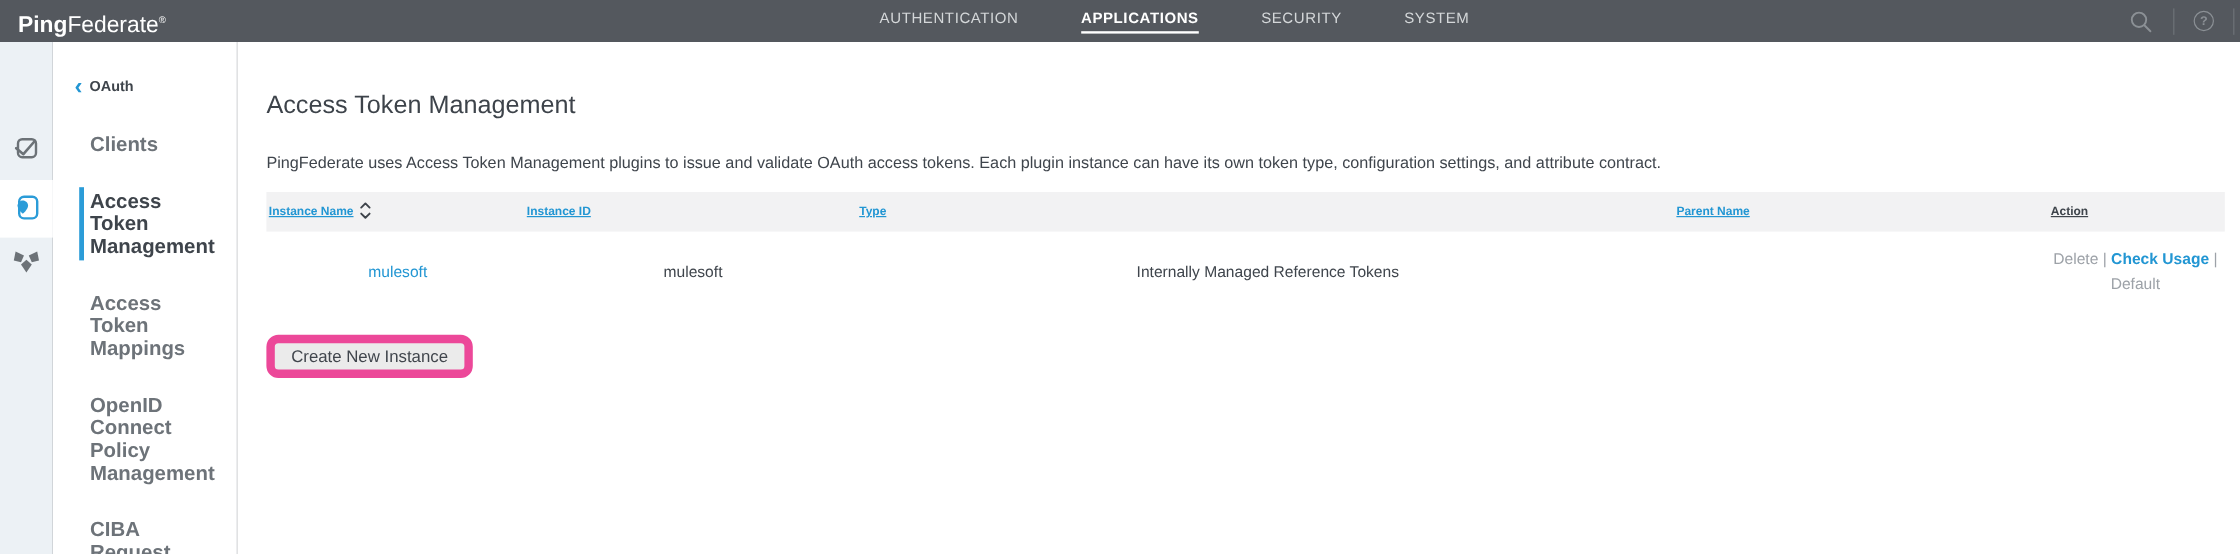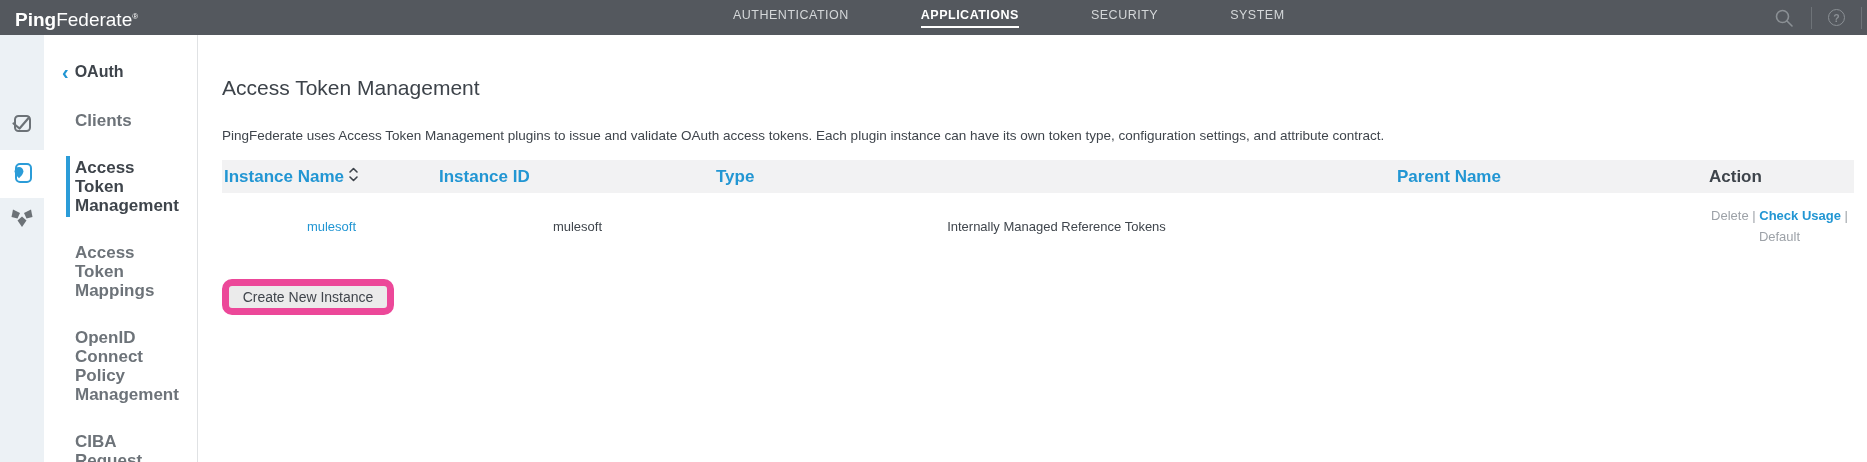--- a/index.html
+++ b/index.html
@@ -7,21 +7,21 @@
   body { font-family:"Liberation Sans", sans-serif; background:#fff; overflow:hidden; }
 
   .page { position:relative; width:1867px; height:462px; background:#404040; }
 
   
   .topbar { height:35px; background:#54585e; position:relative; display:flex; align-items:center; }
   .logo { position:absolute; left:15px; top:6px; color:#fff; font-size:19px; line-height:22px; white-space:nowrap; }
   .logo .lg-bold { font-weight:700; }
   .logo .lg-light { font-weight:300; }
   .logo sup { font-size:8px; font-weight:300; }
-  .nav { position:absolute; left:733px; top:0; height:35px; display:flex; align-items:center; gap:72px; }
+  .nav { position:absolute; left:733px; top:0; height:35px; display:flex; align-items:center; gap:52px; }
   .nav-item { color:#d4d7d9; font-size:12.5px; letter-spacing:.5px; font-weight:400;
               padding-bottom:4px; border-bottom:2px solid transparent; cursor:pointer; white-space:nowrap; }
   .nav-item.active { color:#fff; font-weight:700; border-bottom-color:#fff; }
   .topbar-right { position:absolute; right:0; top:0; height:35px; display:flex; align-items:center; }
   .tb-icon { display:flex; align-items:center; justify-content:center; cursor:pointer; }
   .tb-divider { width:1px; height:22px; background:#6e7378; margin:0 16px; }
   .tb-divider.last { margin-right:5px; }
   .help-circle { width:17px; height:17px; border:1.5px solid #8b9095; border-radius:50%;
                  color:#8b9095; font-size:10.5px; font-weight:700; display:flex; align-items:center; justify-content:center; }
 
@@ -31,37 +31,37 @@
   .rail { width:44px; background:#ecf1f5; position:relative; flex:none; }
   .rail-highlight { position:absolute; left:0; top:115px; width:44px; height:48px; background:#fff; }
   .rail-icon { position:absolute; left:0; width:44px; display:flex; justify-content:center; cursor:pointer; }
   .rail-icon.i1 { top:76px; }
   .rail-icon.i2 { top:125px; }
   .rail-icon.i3 { top:173px; }
 
   .sidebar { width:154px; background:#fff; border-right:1px solid #e0e2e4; flex:none; padding-top:28px; }
   .oauth-header { display:flex; align-items:center; gap:6px; padding-left:18px; margin-bottom:30px; cursor:pointer; }
   .oauth-chevron { color:#2296d3; font-size:20px; font-weight:700; line-height:18px; }
-  .oauth-title { color:#3e444b; font-size:16px; font-weight:700; }
+  .oauth-title { color:#3e444b; font-size:12px; font-weight:700; }
   .side-item { position:relative; padding-left:31px; padding-right:10px; margin-bottom:28px;
                color:#6d7379; font-size:17px; font-weight:700; line-height:19px; cursor:pointer; }
   .side-item.active { color:#3e444b; }
   .active-bar { position:absolute; left:22px; top:-2px; bottom:-2px; width:4px; background:#2b9cd8; }
 
   
   .main { flex:1; padding:27px 13px 0 24px; background:#fff; }
   .banner { height:32px; background:#e0914a; color:#fff; font-size:13px; font-weight:500;
             display:flex; align-items:center; padding-left:12px; }
   .page-title { margin-top:13px; color:#3d434a; font-size:21px; font-weight:400; line-height:26px; }
   .desc { margin-top:26px; color:#3f454c; font-size:13.5px; line-height:18px; }
 
   .tbl { margin-top:15px; }
   .grid-cols { display:grid; grid-template-columns:217px 277px 681px 312px 1fr; }
   .thead { background:#f2f2f3; height:33px; align-items:center; }
-  .th { color:#2296d3; font-size:17px; font-weight:700; white-space:nowrap; }
+  .th { color:#2296d3; font-size:10px; font-weight:700; white-space:nowrap;text-decoration:underline; }
   .th.first, .td.first { padding-left:2px; }
   .th.sortable { display:flex; align-items:center; gap:4px; cursor:pointer; }
   .th.action-col { color:#3e444b; cursor:default; }
   .trow { min-height:66px; align-items:center; font-size:13px; color:#3f454c;text-align:center; }
   .td a.cell-link { color:#2296d3; text-decoration:none; cursor:pointer; }
   .td.actions { line-height:21px; padding-right:4px; }
   .act-disabled { color:#9da2a8; cursor:default; }
   .act-sep { color:#9da2a8; }
   .act-link { color:#2296d3; font-weight:600; text-decoration:none; cursor:pointer; }
 

